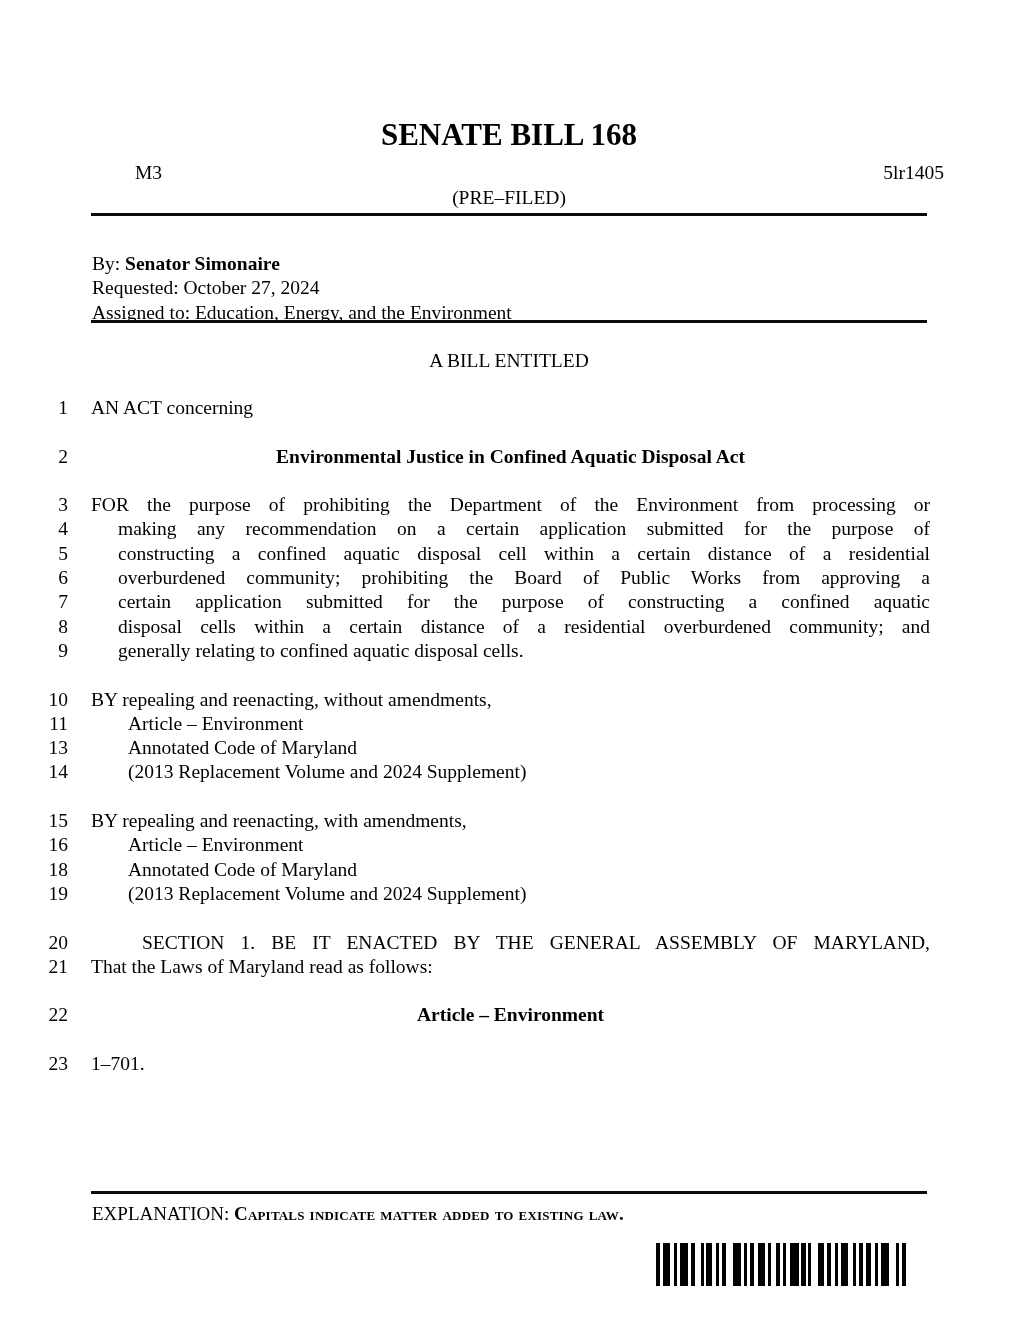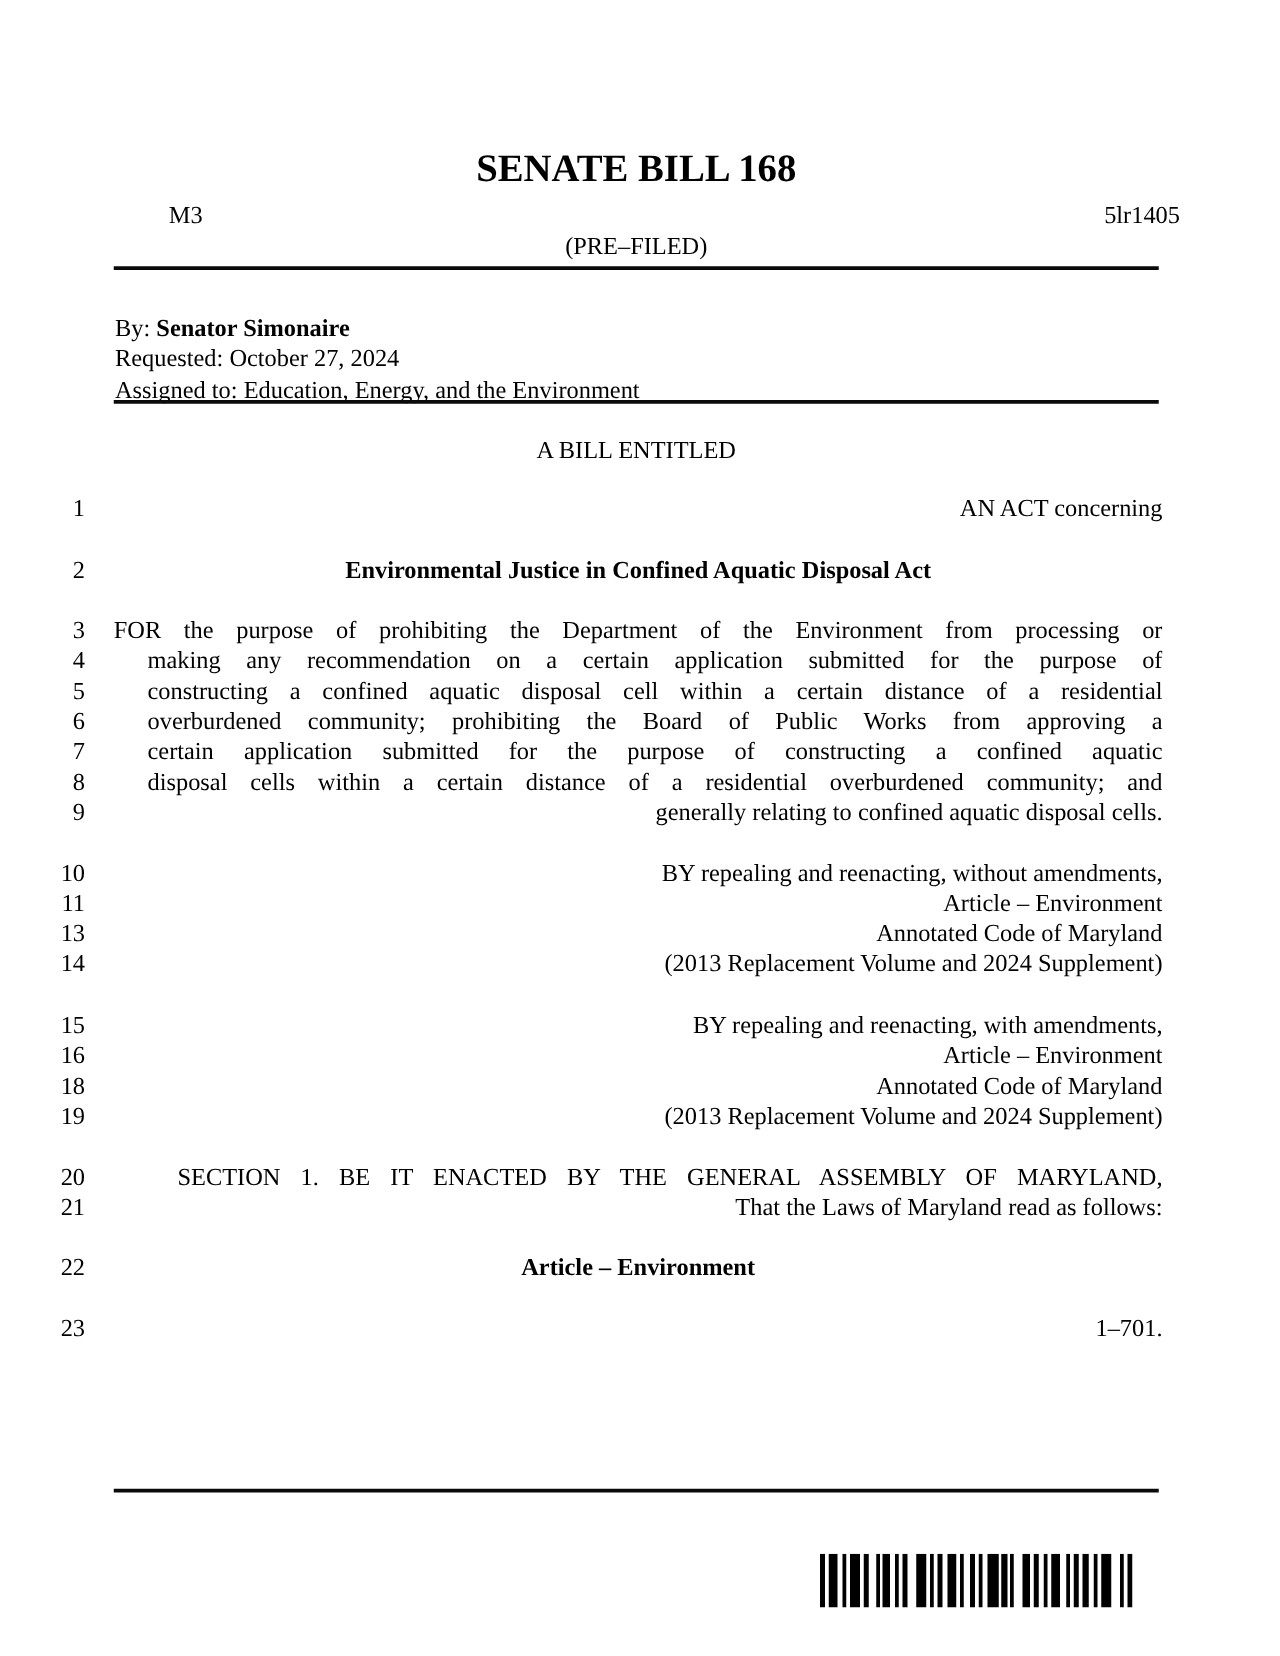--- a/index.html
+++ b/index.html
@@ -28,21 +28,21 @@
   .rule-3 { top:1191px; }
   .byline { position:absolute; top:220px; left:92px; line-height:24.3px;margin-top:32px; }
   .byline b { font-weight:bold; }
   .entitled {
     position:absolute; top:350px; left:91px; width:836px;
     text-align:center; line-height:22px;
   }
   .lines { position:absolute; top:396px; left:40px; width:890px; }
   .line { display:flex; height:24.3px; line-height:24.3px; white-space:nowrap; }
   .line .ln { flex:none; width:28px; text-align:right; }
-  .line .lt { flex:1 1 auto; margin-left:23px; white-space:normal; overflow:hidden;text-align:right; }
+  .line .lt { flex:1 1 auto; margin-left:23px; white-space:normal; overflow:hidden; }
   .line.blank { }
   .line.bold-center .lt { font-weight:bold; text-align:center; }
   .line.hang .lt, .line.hang-justify .lt { padding-left:27px; }
   .line.list .lt { padding-left:37px; }
   .line.section-justify .lt { padding-left:51px; }
   .line.justify .lt, .line.hang-justify .lt, .line.section-justify .lt {
     text-align:justify; text-align-last:justify;
   }
   .exp { position:absolute; top:1202px; left:92px; width:838px; line-height:24.5px; font-size:19px; }
   .exp-caps { font-weight:bold; font-variant:small-caps; letter-spacing:0.2px; }
@@ -191,20 +191,21 @@
       </div>
       <div class="line plain">
         <span class="ln">23</span>
         <span class="lt">1–701.</span>
       </div>
     </div>
 
   <div class="rule rule-3"></div>
 
   <div class="exp">
+    <div><span>EXPLANATION: </span><span class="exp-caps">Capitals indicate matter added to existing law.</span></div>
   </div>
 
   <div class="barcode" id="barcode">
       <span style="width: 4.2px; margin-right: 2.8px;"></span>
       <span style="width: 7px; margin-right: 4.2px;"></span>
       <span style="width: 2.8px; margin-right: 2.8px;"></span>
       <span style="width: 8.4px; margin-right: 2.8px;"></span>
       <span style="width: 4.2px; margin-right: 5.6px;"></span>
       <span style="width: 2.8px; margin-right: 2.8px;"></span>
       <span style="width: 5.6px; margin-right: 4.2px;"></span>

